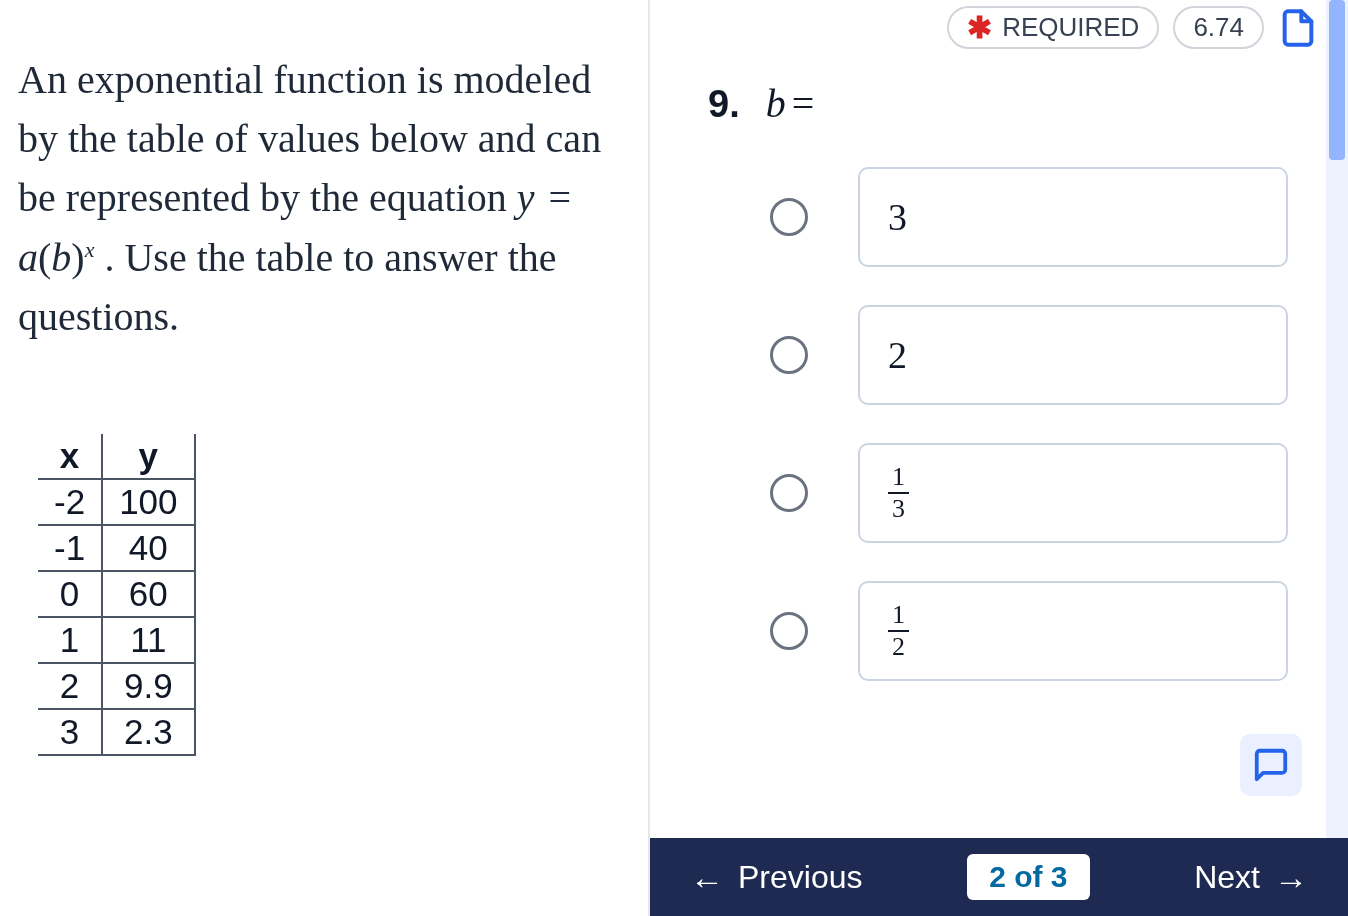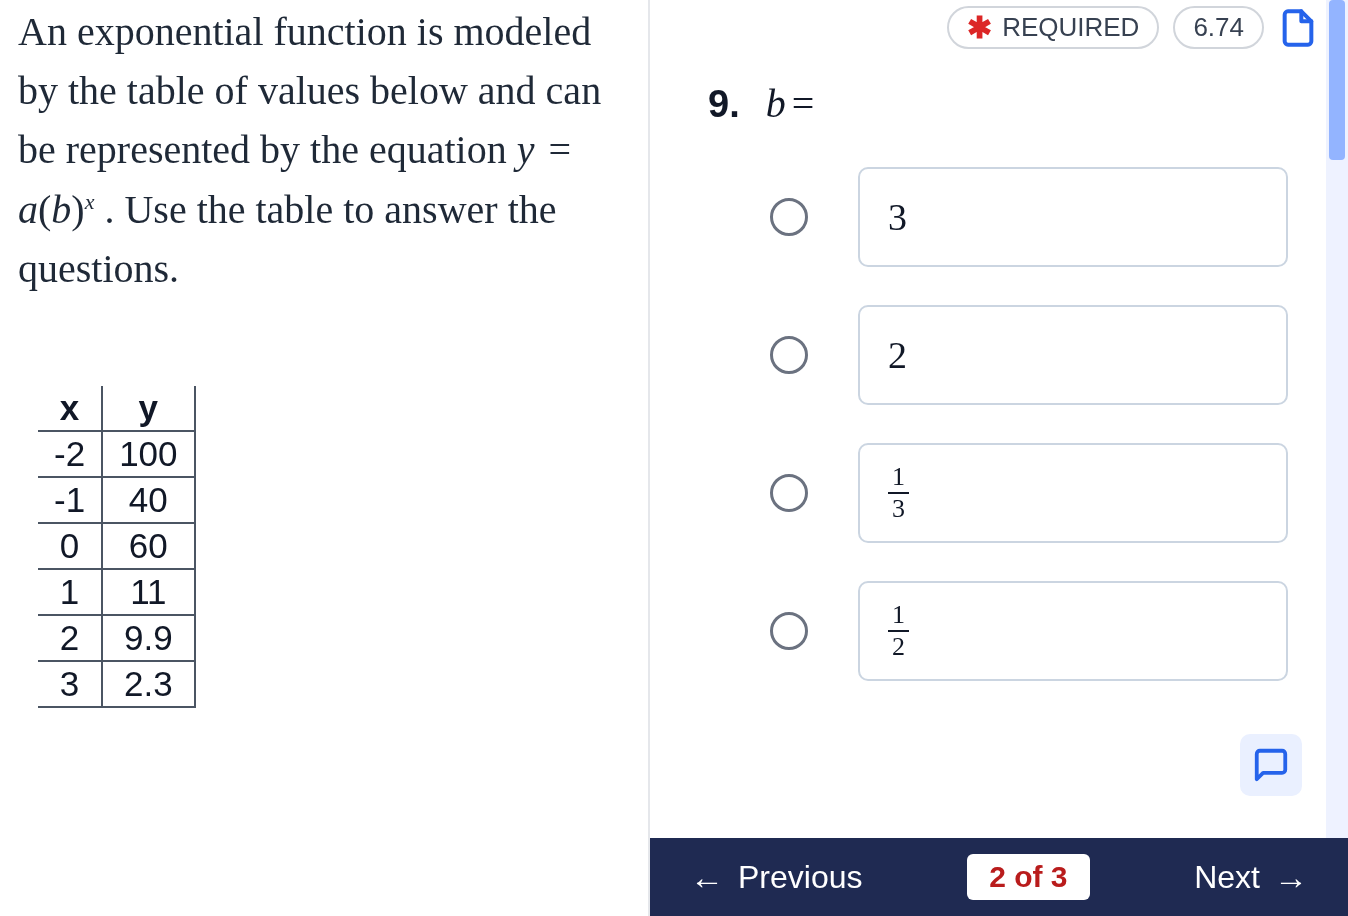--- a/index.html
+++ b/index.html
@@ -3,21 +3,21 @@
 <meta charset="utf-8">
 <style>
   * { box-sizing: border-box; margin: 0; padding: 0; }
   html, body { width: 1348px; height: 916px; font-family: "Segoe UI", Arial, sans-serif; background: #fff; overflow: hidden; }
   .page { display: flex; width: 100%; height: 100%; }
   .left { width: 648px; padding: 0 25px 0 18px; }
   .divider { width: 2px; background: #e5e7eb; }
   .right { flex: 1; display: flex; flex-direction: column; position: relative; background:#fff; }
 
   
-  .prompt { font-size: 40px; line-height: 1.48; color: #1f2937; font-family: Georgia, "Times New Roman", serif; padding-top: 2px; }
+  .prompt { font-size: 40px; line-height: 1.48; color: #1f2937; font-family: Georgia, "Times New Roman", serif; padding-top: 2px; margin-top: 48px; }
   .prompt .mathit { font-style: italic; font-family: Georgia, "Times New Roman", serif; }
   .prompt .eq { margin: 0 4px; }
   .prompt sup { font-size: 0.55em; vertical-align: super; font-style: italic; }
   .tbl-wrap { margin-top: 88px; margin-left: 20px; }
   table.data { border-collapse: collapse; font-size: 35px; color:#111827; }
   table.data th, table.data td { border: 2px solid #4b5563; padding: 2px 16px; text-align: center; font-weight: 400; }
   table.data th { font-weight: 700; }
   table.data th:first-child, table.data td:first-child { border-left: none; }
   table.data tr:first-child th { border-top: none; }
 
@@ -38,21 +38,21 @@
   .choicebox { flex:1; border:2px solid #cbd5e1; border-radius:10px; min-height:100px; display:flex; align-items:center; padding:0 28px; font-size:38px; font-family: Georgia, "Times New Roman", serif; color:#111827; }
   .frac { display:inline-flex; flex-direction:column; align-items:center; font-size:26px; line-height:1;}
   .frac .num { padding:0 4px 2px; }
   .frac .den { border-top:2px solid #111827; padding:2px 4px 0; }
 
   .chat-btn { position:absolute; right:46px; bottom:120px; width:62px; height:62px; border-radius:10px; background:#eaf0ff; display:flex; align-items:center; justify-content:center; }
   .chat-btn svg { display:block; }
 
   .nav { position:absolute; left:0; right:0; bottom:0; height:78px; background:#1f2a52; display:flex; align-items:center; justify-content:space-between; padding:0 40px; color:#fff; font-size:32px;}
   .nav .btn { display:flex; align-items:center; gap:14px; color:#fff; text-decoration:none; }
-  .nav .center { background:#fff; color:#b91c1c; font-weight:700; border-radius:6px; padding:6px 22px; font-size:30px;}
+  .nav .center { background:#fff; color:#0369a1; font-weight:700; border-radius:6px; padding:6px 22px; font-size:30px;}
   .arrow { font-size:34px; }
 
   .rscroll { position:absolute; top:0; right:0; width:22px; height:100%; background:#eef2ff; }
   .rscroll .thumb { position:absolute; top:0; left:3px; width:16px; height:160px; background:#93b4ff; border-radius:4px;}
 </style>
 </head>
 <body>
 
 <div class="page">
   <div class="left">

